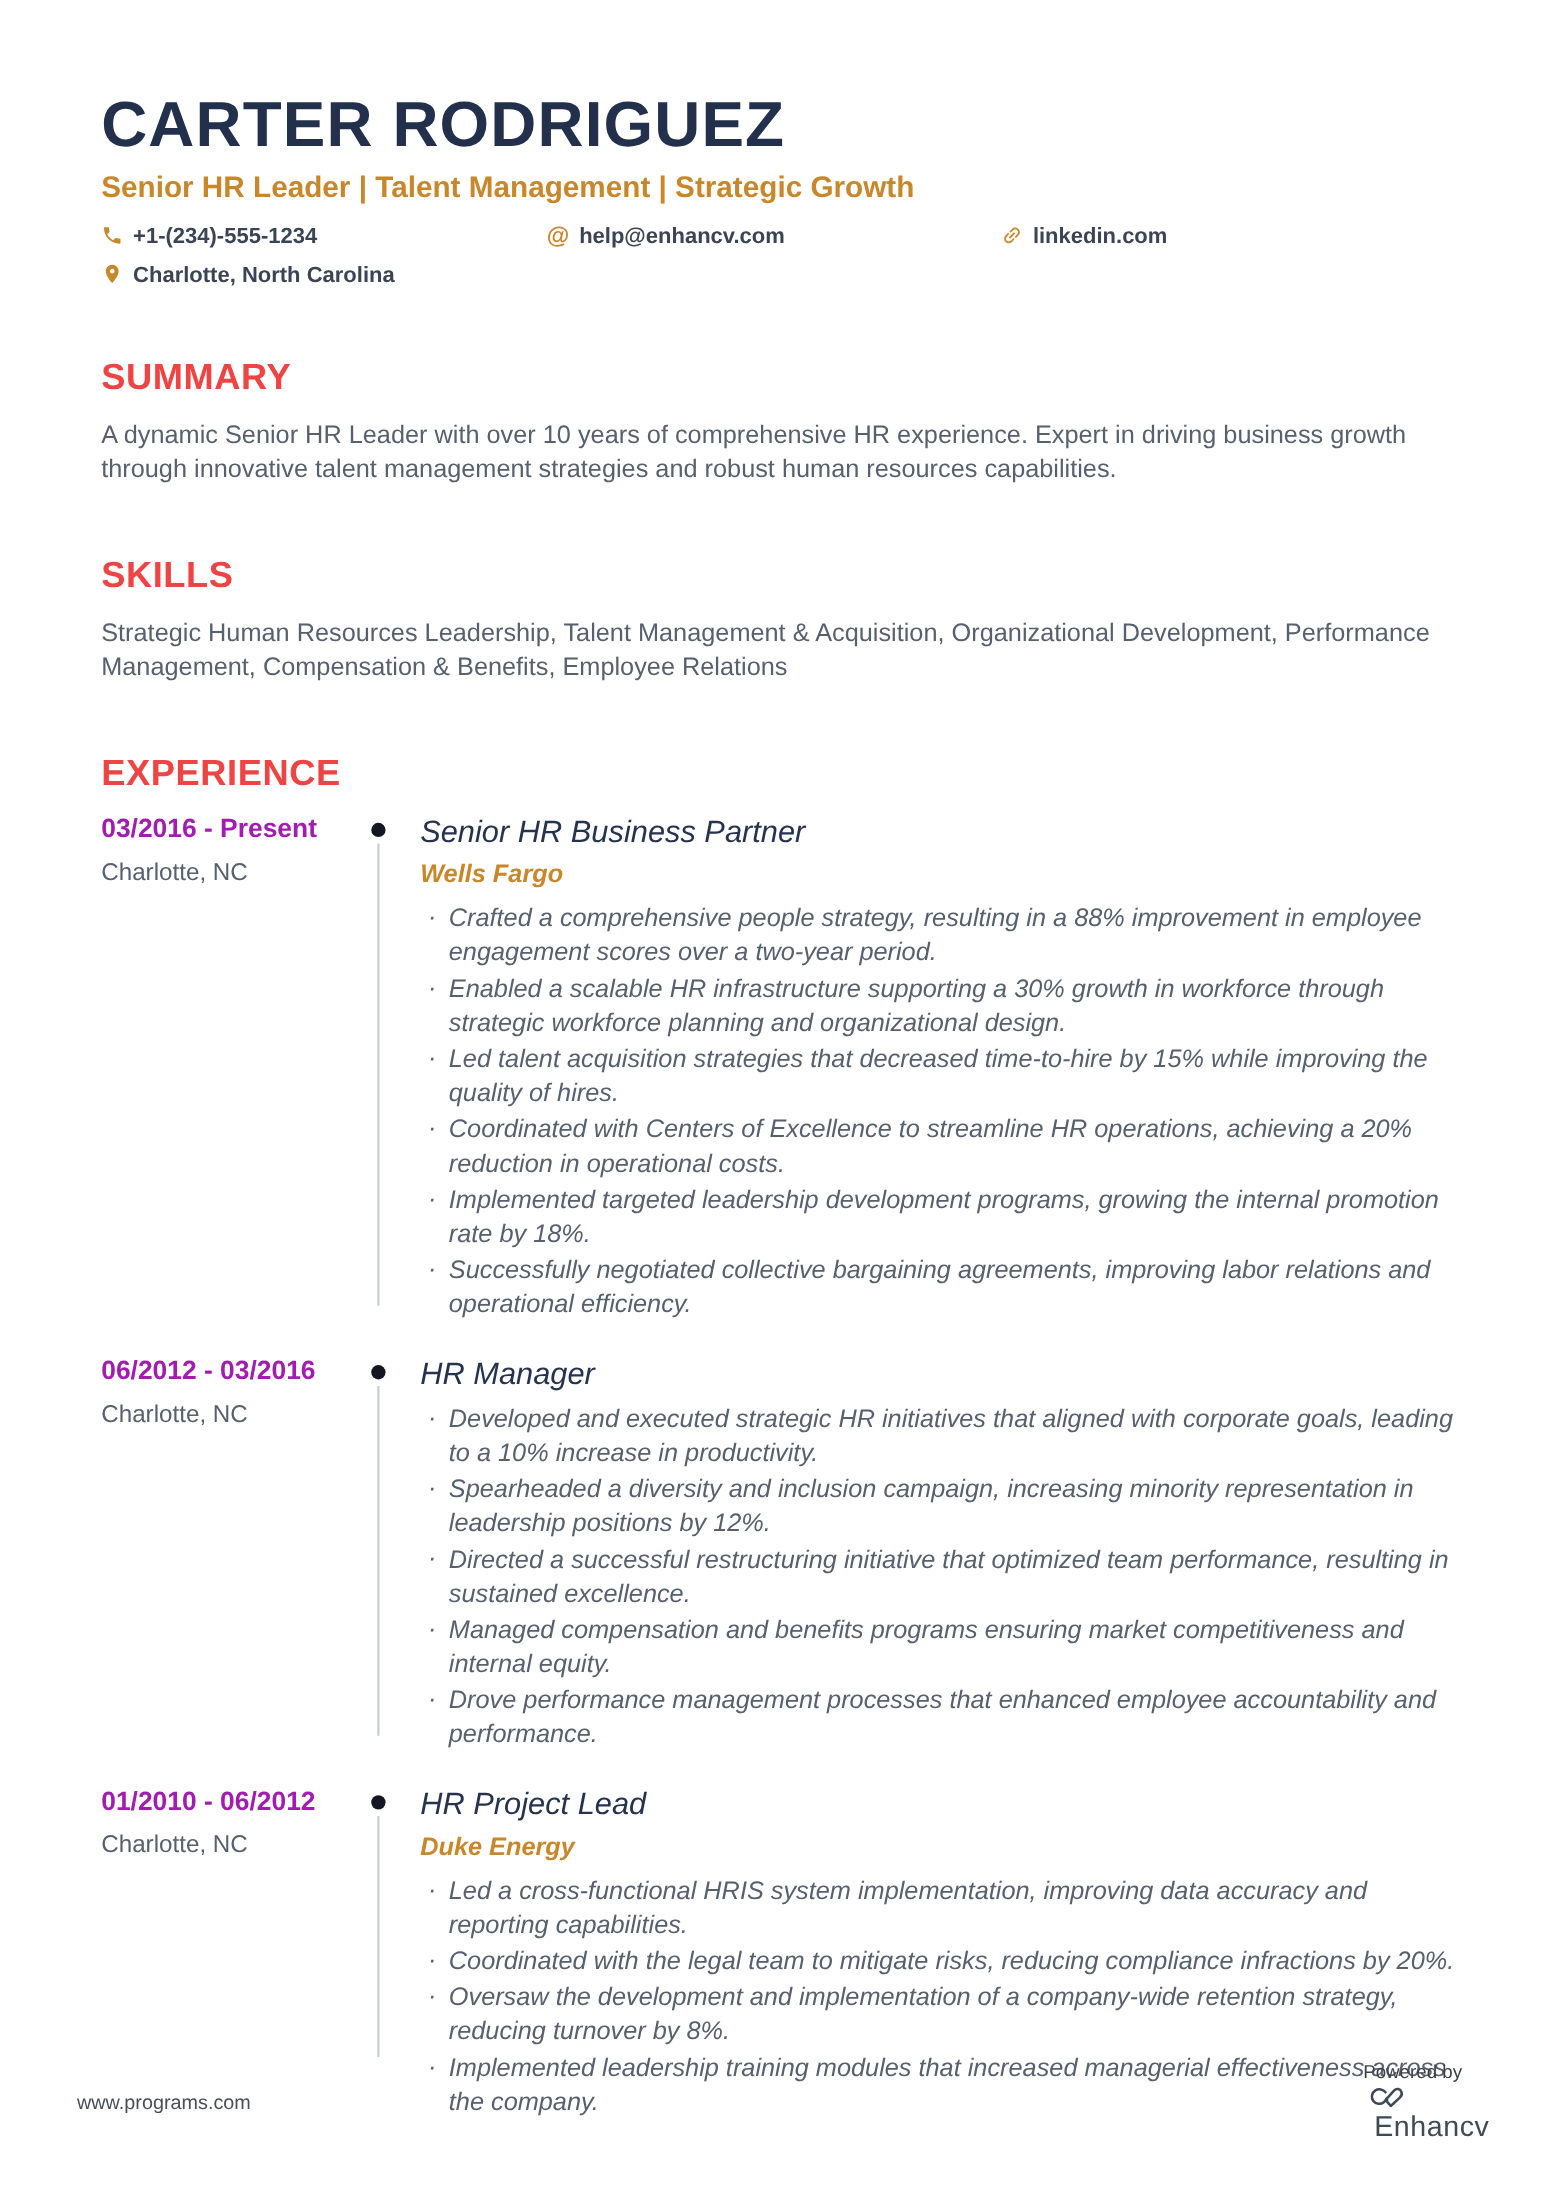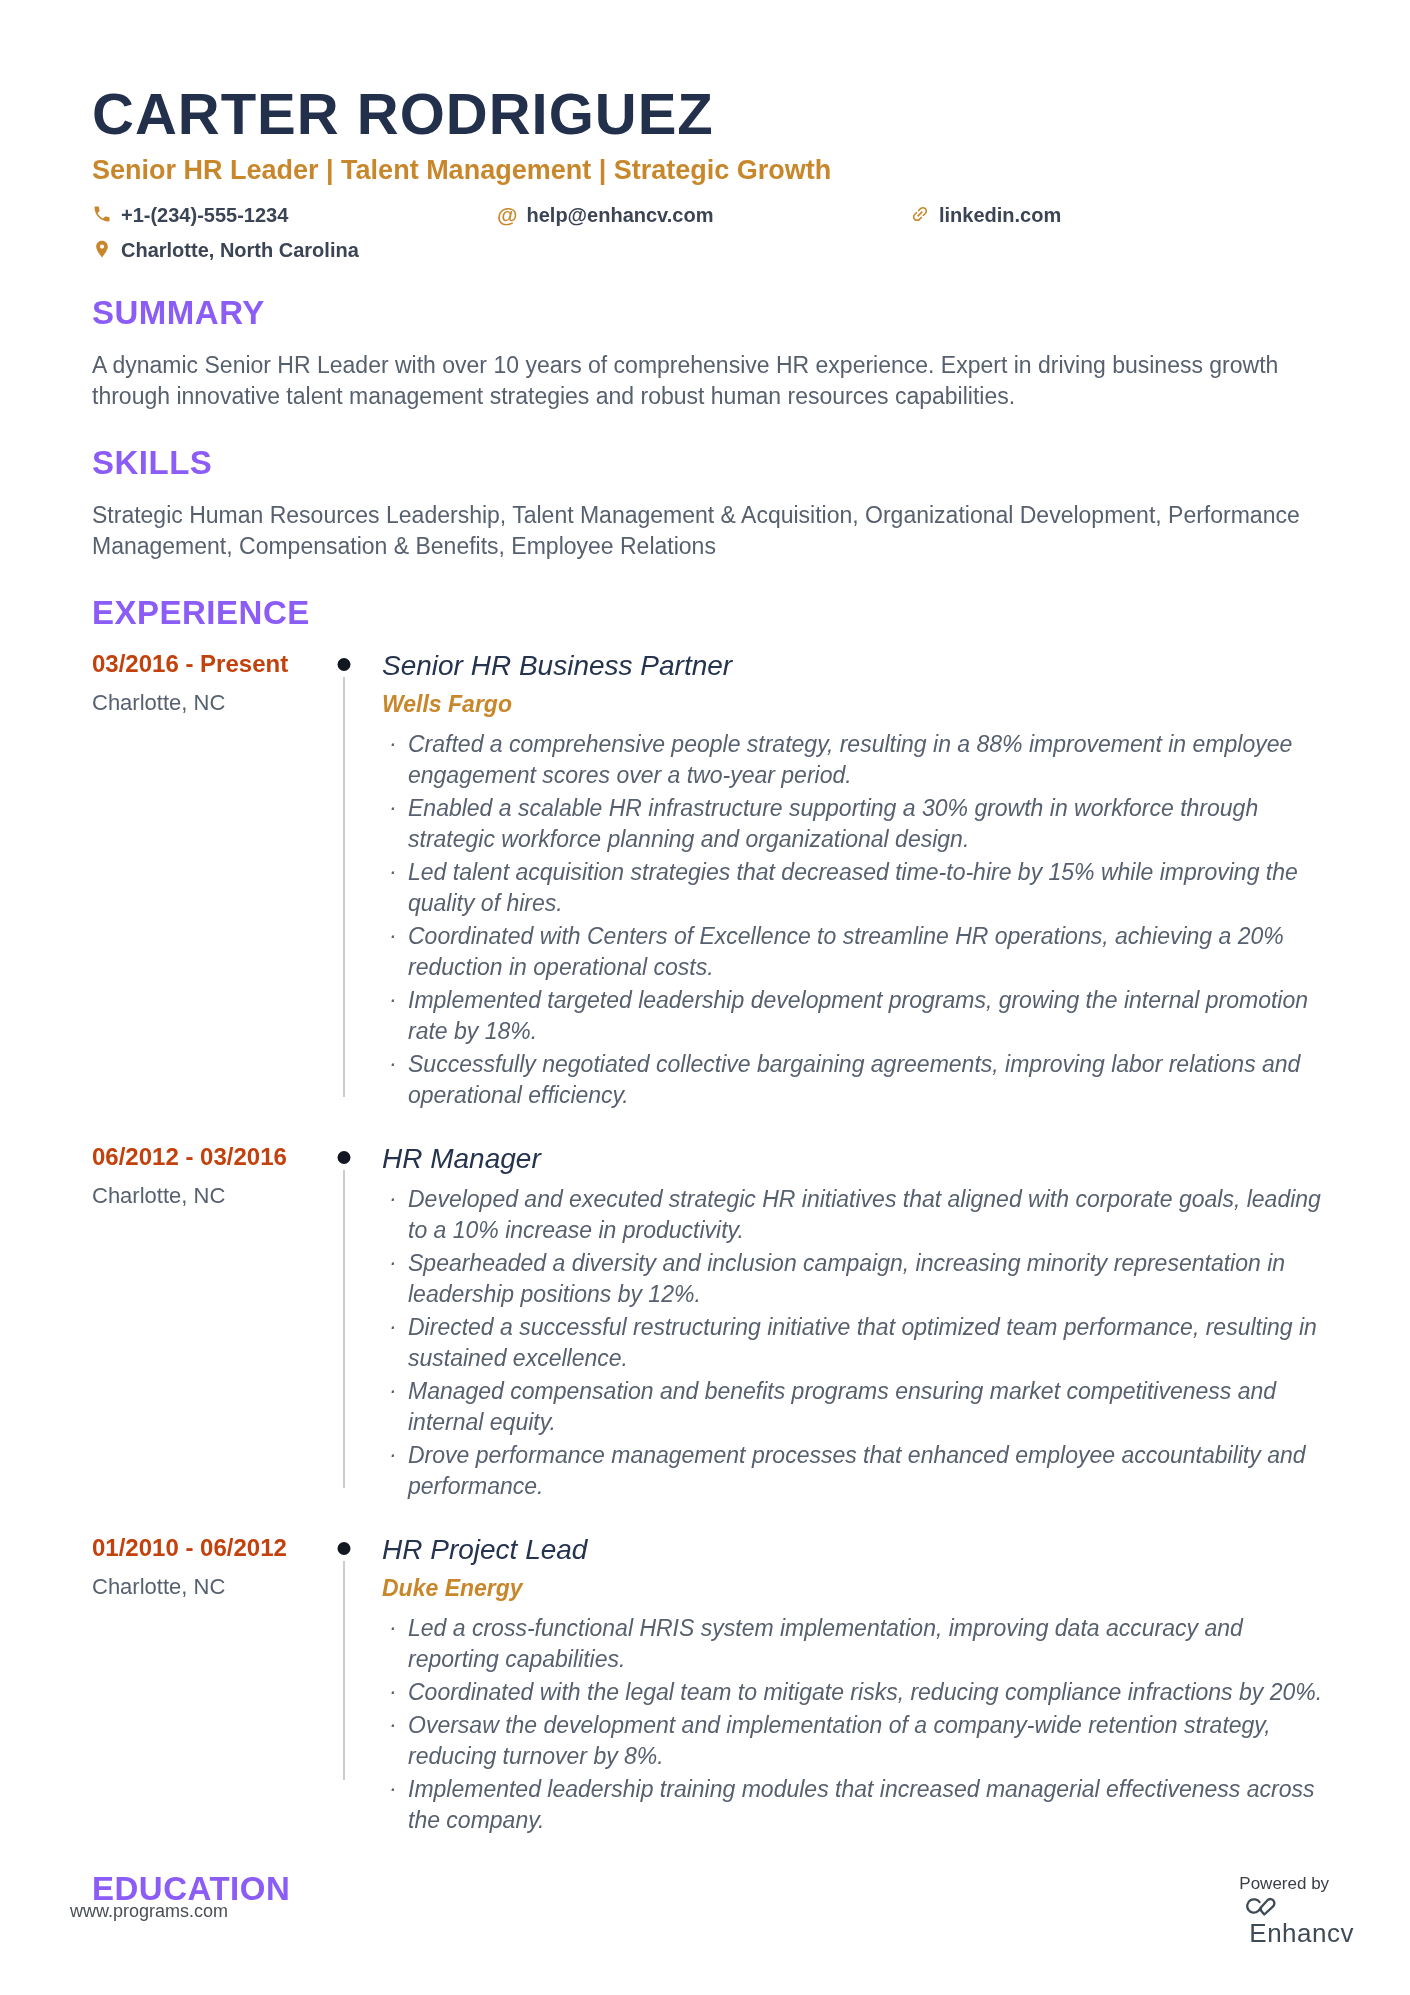--- a/index.html
+++ b/index.html
@@ -27,27 +27,27 @@
     display:grid;grid-template-columns:405px 413px 1fr;
     align-items:center;margin-bottom:12px;
   }
   .contact-item{display:flex;gap:9px;
     font-size:20px;font-weight:700;color:#3A4454;}
   .contact-item .icn{width:20px;height:20px;flex:0 0 auto;display:block;}
   .at-glyph{color:#C8872B;font-size:21px;font-weight:700;line-height:1;}
   .link-rot{transform:rotate(-45deg);}
   
   .section-heading{
-    font-size:33px;font-weight:700;color:#8b5cf6;
-    margin:32px 0 18px 0;letter-spacing:0.5px;
+    font-size:33px;font-weight:700;color:#ef4444;
+    margin:62px 0 18px 0;letter-spacing:0.5px;
   }
   .body-text{font-size:23px;line-height:31px;color:#57606E;margin:0;}
   
   .entry{display:grid;grid-template-columns:232px 40px 1fr;margin-bottom:30px;}
-  .entry-meta .dates{font-size:24px;font-weight:700;color:#c2410c;margin-bottom:12px;}
+  .entry-meta .dates{font-size:24px;font-weight:700;color:#a21caf;margin-bottom:12px;}
   .entry-meta .loc{font-size:22px;color:#57606E;}
   .timeline{position:relative;}
   .dot{position:absolute;left:50%;transform:translateX(-50%);top:8px;
     width:13px;height:13px;border-radius:50%;background:#131722;}
   .tline{position:absolute;left:50%;transform:translateX(-50%);top:27px;bottom:16px;
     width:2px;background:#C9CCD1;}
   .tline.short{bottom:58px;}
   .entry-content{padding-left:18px;font-style:italic;}
   .job-title{font-size:28px;font-weight:500;color:#25334F;margin:0 0 9px 0;line-height:1.15;}
   .company{font-size:23px;font-weight:700;color:#C8872B;margin:0 0 11px 0;}

